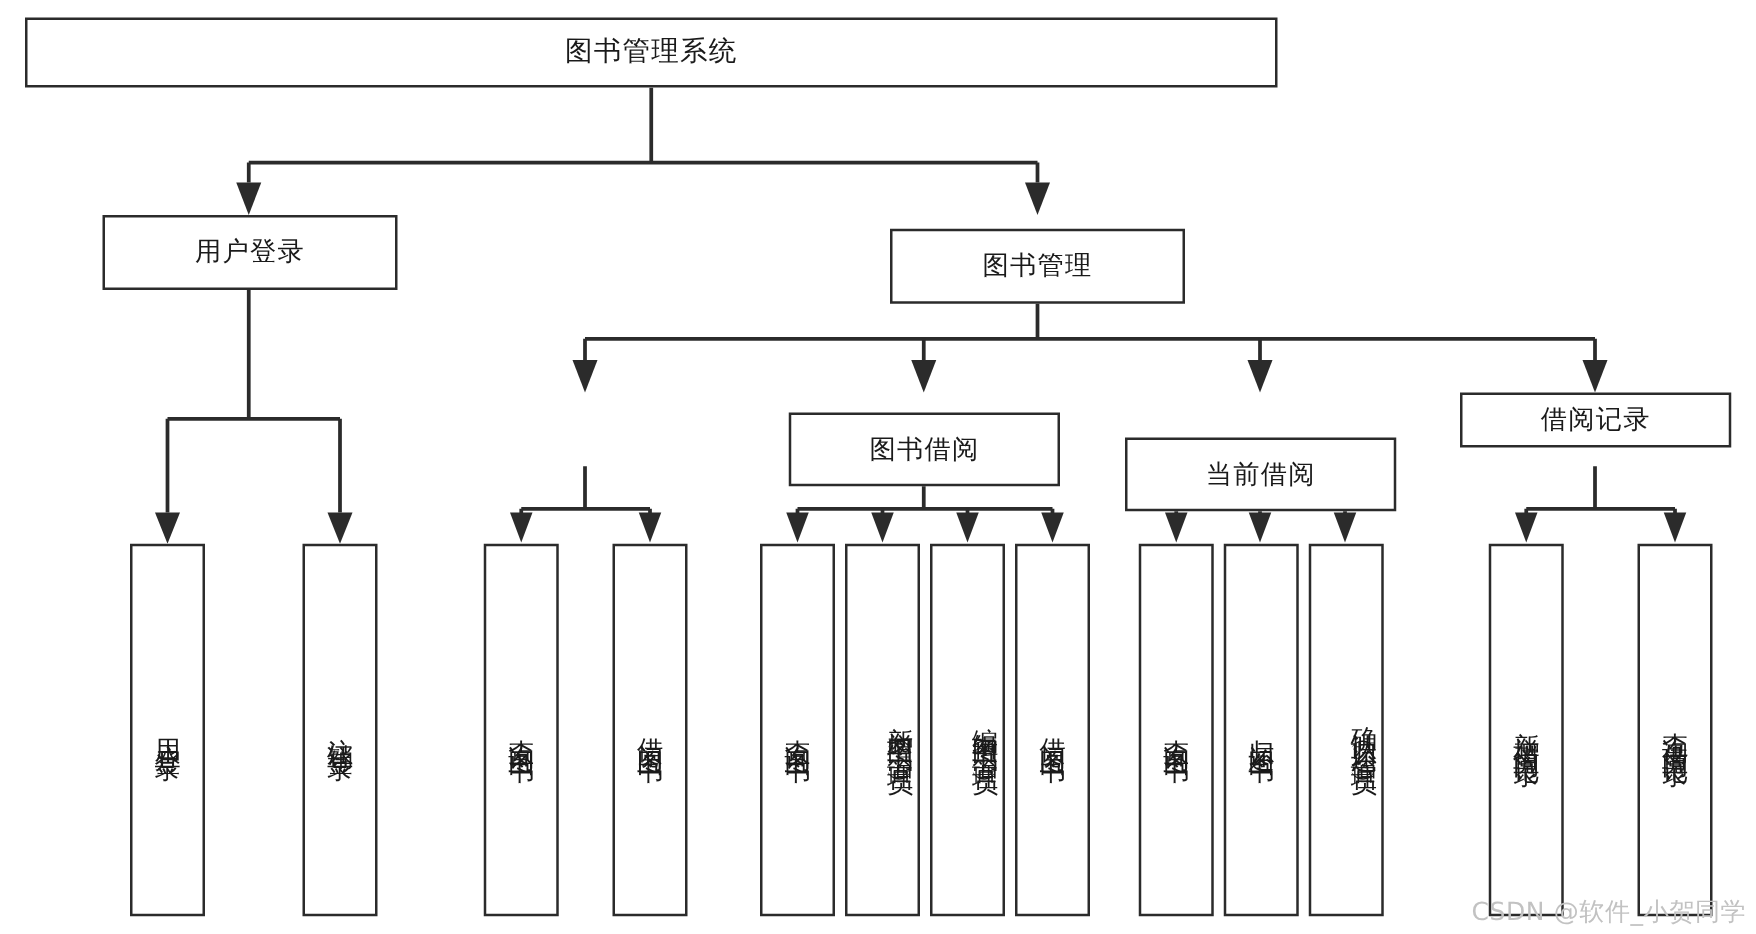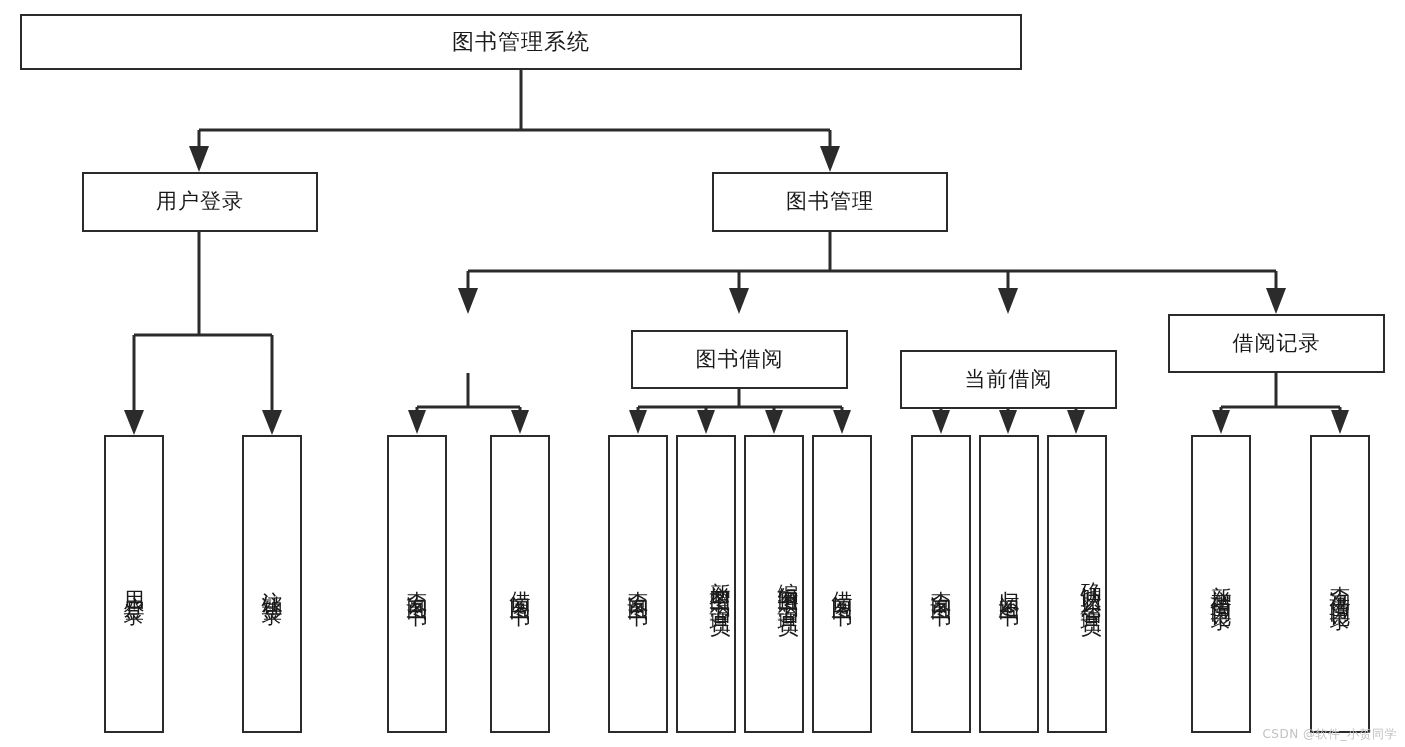--- a/index.html
+++ b/index.html
@@ -41,21 +41,21 @@
     writing-mode:vertical-rl;
     text-orientation:upright;
     letter-spacing:5px;
     display:block;
   }
   .node.v.mid{align-items:center;padding-top:0;}
 
   #watermark{
     position:absolute;
     right:8px;bottom:4px;
-    font-size:12px;
+    font-size:20px;
     color:#c2c2c2;
     z-index:5;
     white-space:nowrap;
     letter-spacing:0.5px;
   }
 </style>
 </head>
 <body>
 
 <div id="diagram-root">
@@ -132,31 +132,31 @@
     </g>
   </svg>
 
   <div class="node h root" style="left:20px;top:14px;width:1002px;height:56px;">
     <span>图书管理系统</span>
   </div>
 
   <div class="node h" style="left:82px;top:172px;width:236px;height:60px;">
     <span>用户登录</span>
   </div>
-  <div class="node h" style="left:712px;top:172px;width:236px;height:60px;">
+  <div class="node h" style="left:712px;top:183px;width:236px;height:60px;">
     <span>图书管理</span>
   </div>
 
   <div class="node h" style="left:631px;top:330px;width:217px;height:59px;">
     <span>图书借阅</span>
   </div>
   <div class="node h" style="left:900px;top:314px;width:217px;height:59px;margin-top:36px;">
     <span>当前借阅</span>
   </div>
-  <div class="node h" style="left:1168px;top:314px;width:217px;height:59px;">
+  <div class="node h" style="left:1168px;top:314px;width:217px;height:44px;">
     <span>借阅记录</span>
   </div>
 
   <div class="node v mid" style="left:104px;top:435px;width:60px;height:298px;">
     <span class="vtxt">用户登录</span>
   </div>
   <div class="node v mid" style="left:242px;top:435px;width:60px;height:298px;">
     <span class="vtxt">注销登录</span>
   </div>
 

